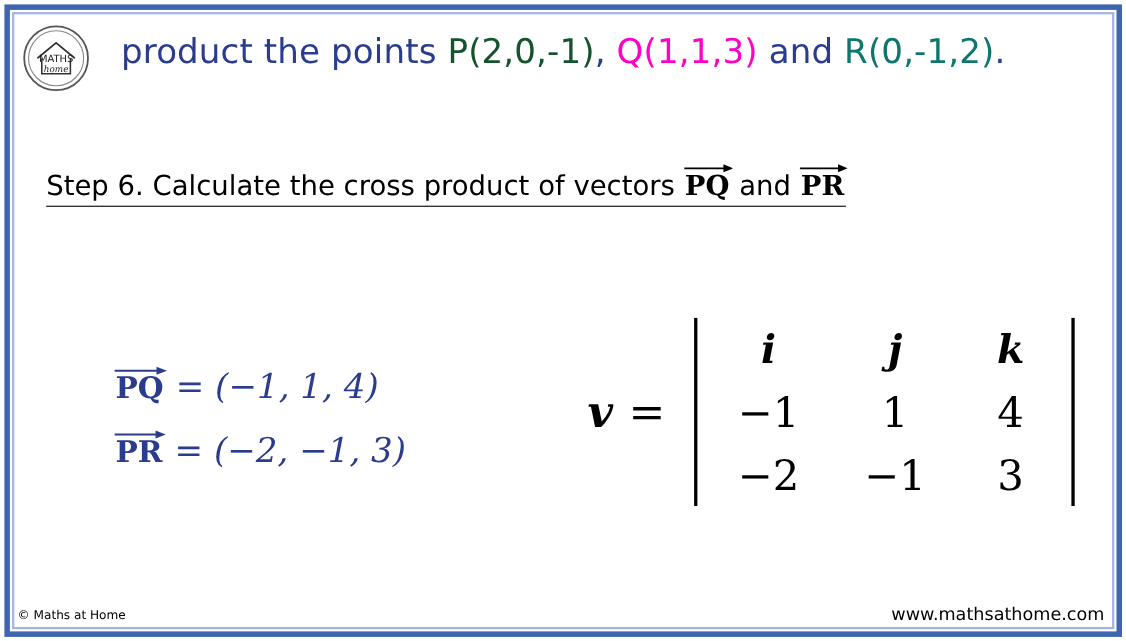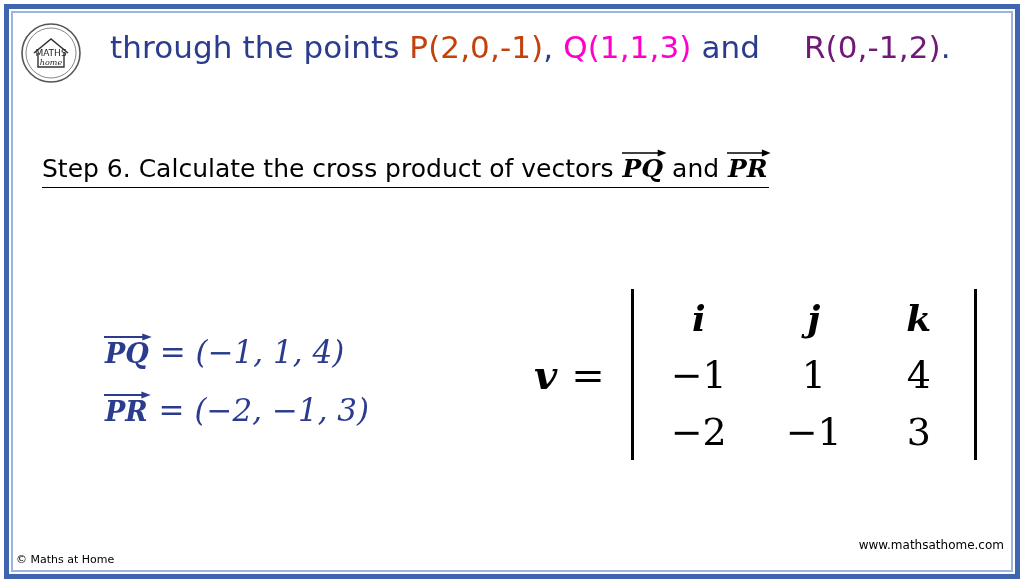--- a/index.html
+++ b/index.html
@@ -63,38 +63,37 @@
     left: 78px;
     top: 12px;
     width: 930px;
     font-family: "DejaVu Sans", sans-serif;
     font-size: 31px;
     line-height: 43px;
     color: #2b3c8f;
     letter-spacing: 0.1px;
   }
   .q-line2 { padding-left: 18px; }
-  .pt-p { color: #c2410c; }
+  .pt-p { color: #14532d; }
   .pt-q { color: #ff00c8; }
-  .pt-r { color: #701a75; margin-left: 34px; }
+  .pt-r { color: #0f766e; }
 
   
   .step {
     position: absolute;
     left: 28px;
     top: 140px;
     font-size: 25px;
     color: #000000;
     border-bottom: 1.5px solid #000;
     padding-bottom: 4px;
     white-space: nowrap;
   }
   .vecname {
     font-family: "DejaVu Serif", serif;
-    font-style: italic;
     font-weight: bold;
     position: relative;
     display: inline-block;
     padding: 0 1px;
   }
   .vecname .arr {
     position: absolute;
     left: 0;
     right: -2px;
     top: -6px;
@@ -166,22 +165,22 @@
   .footer-left {
     position: absolute;
     left: 2px;
     bottom: 3px;
     font-size: 11px;
     color: #000;
   }
   .footer-right {
     position: absolute;
     right: 6px;
-    bottom: 17px;
-    font-size: 12px;
+    bottom: 1px;
+    font-size: 16px;
     color: #000;
   }
 </style>
 </head>
 <body>
 
 <div class="slide">
   <div class="frame-outer"></div>
   <div class="frame-inner"></div>
 
@@ -193,21 +192,21 @@
         <circle cx="31" cy="31" r="25" fill="#ffffff" stroke="#888888" stroke-width="1"></circle>
         <path d="M14 31 L31 17 L48 31" fill="none" stroke="#333333" stroke-width="1.6"></path>
         <path d="M18 31 L18 45 L44 45 L44 31" fill="none" stroke="#333333" stroke-width="1.4"></path>
         <text x="31" y="34" font-family="DejaVu Sans, sans-serif" font-size="9" text-anchor="middle" fill="#222222">MATHS</text>
         <text x="31" y="43" font-family="DejaVu Serif, serif" font-size="8" font-style="italic" text-anchor="middle" fill="#222222">home</text>
       </svg>
     </div>
 
     <div class="question">
       <div class="q-line2">
-        <span>through the points </span><span class="pt-p">P(2,0,-1)</span><span>, </span><span class="pt-q">Q(1,1,3)</span><span> and </span><span class="pt-r">R(0,-1,2)</span><span>.</span>
+        <span>product the points </span><span class="pt-p">P(2,0,-1)</span><span>, </span><span class="pt-q">Q(1,1,3)</span><span> and </span><span class="pt-r">R(0,-1,2)</span><span>.</span>
       </div>
     </div>
 
     <div class="step">
       <span>Step 6. Calculate the cross product of vectors </span><span class="vecname"><span class="arr">
             <svg viewBox="0 0 40 9" preserveAspectRatio="none">
               <line x1="0" y1="5" x2="36" y2="5" stroke="#000" stroke-width="1.6"></line>
               <polygon points="40,5 32,1.4 32,8.6" fill="#000"></polygon>
             </svg>
           </span><span>PQ</span></span><span> and </span><span class="vecname"><span class="arr">

